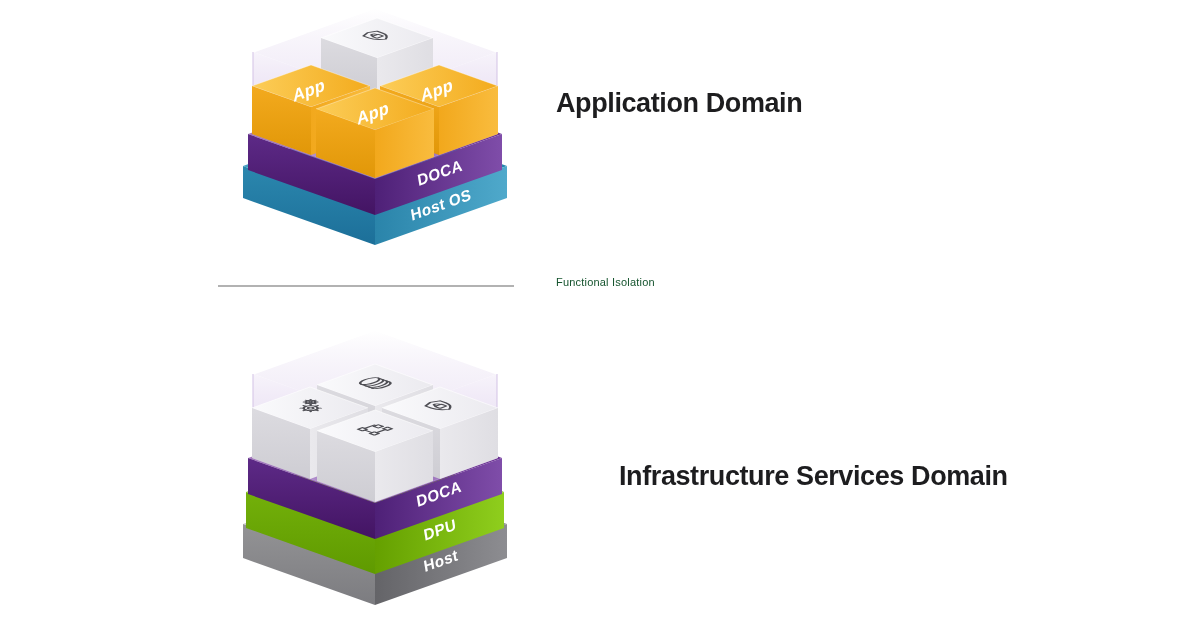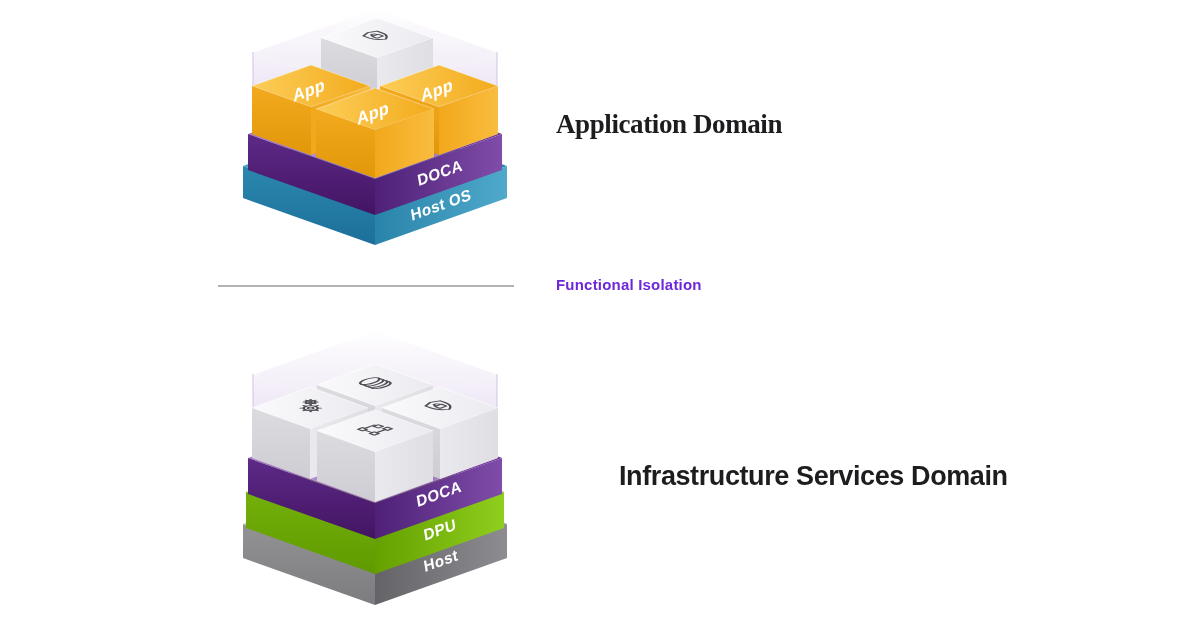--- a/index.html
+++ b/index.html
@@ -2,24 +2,24 @@
 <html><head>
 <meta charset="utf-8">
 <style>
   html,body{margin:0;padding:0;background:#fff;}
   body{font-family:"Liberation Sans","DejaVu Sans",sans-serif;}
   .canvas{position:relative;width:1200px;height:628px;background:#ffffff;overflow:hidden;}
   .stack-svg{position:absolute;}
   #top-stack{left:225px;top:-6px;}
   #bottom-stack{left:225px;top:310px;}
   .domain-title{position:absolute;margin:0;font-size:27px;font-weight:700;color:#1d1d1f;letter-spacing:-0.4px;white-space:nowrap;}
-  #app-domain-title{left:556px;top:109px;font-family:Liberation Serif, serif;}
+  #app-domain-title{left:556px;top:88px;}
   #infra-domain-title{left:571px;top:461px;margin-left:48px;}
   .divider-line{position:absolute;left:218px;top:285px;width:296px;height:1.5px;background:#b2b2b2;}
-  .divider-label{position:absolute;left:556px;top:276px;font-size:15px;font-weight:700;color:#6d28d9;letter-spacing:0.2px;white-space:nowrap;}
+  .divider-label{position:absolute;left:556px;top:276px;font-size:11px;font-weight:400;color:#14532d;letter-spacing:0.2px;white-space:nowrap;}
   svg text{font-family:"Liberation Sans","DejaVu Sans",sans-serif;}
   .slab-label{fill:#ffffff;font-weight:700;font-size:15.5px;letter-spacing:0.4px;}
   .app-label{fill:#ffffff;font-weight:700;font-size:17px;letter-spacing:0.3px;}
   .icon{stroke:#4e4e54;stroke-width:2.6;fill:none;stroke-linecap:round;stroke-linejoin:round;}
 </style>
 </head>
 <body>
 
 <div class="canvas">
 

